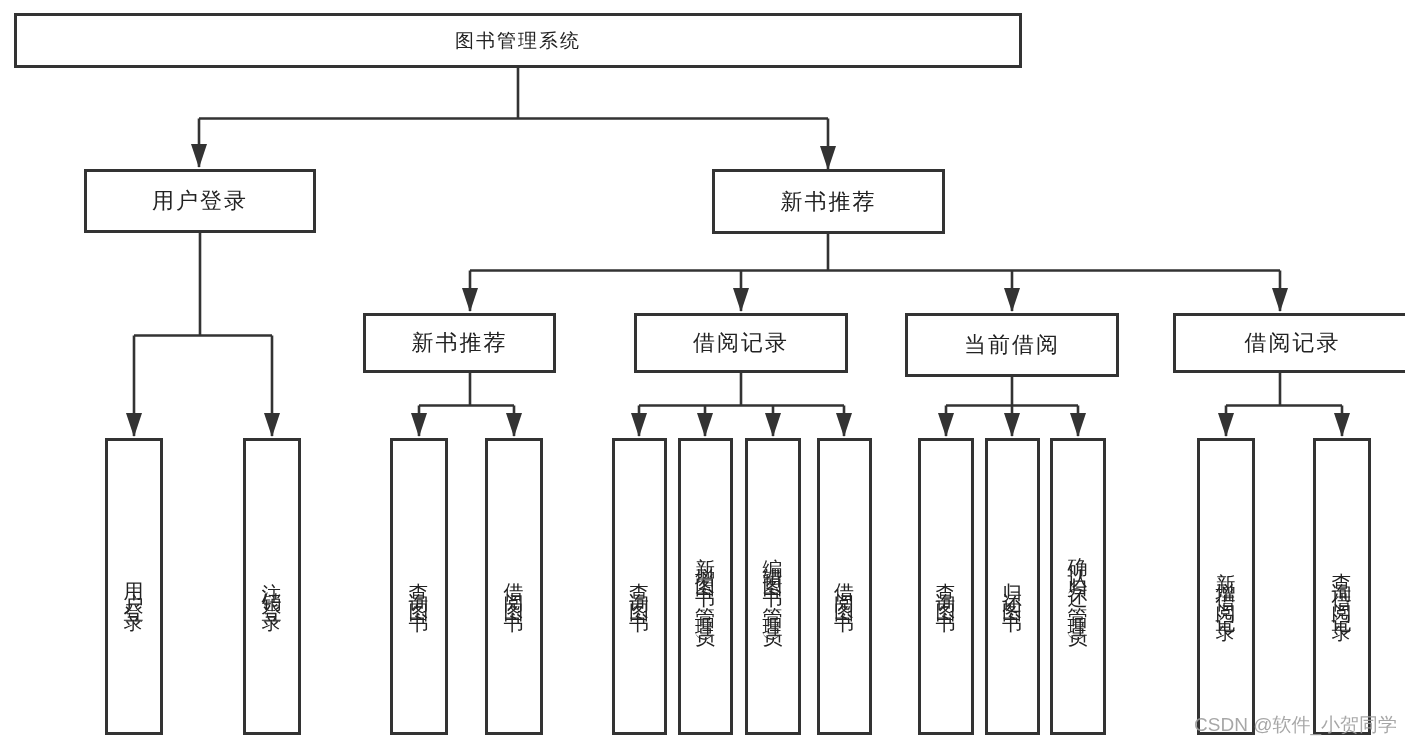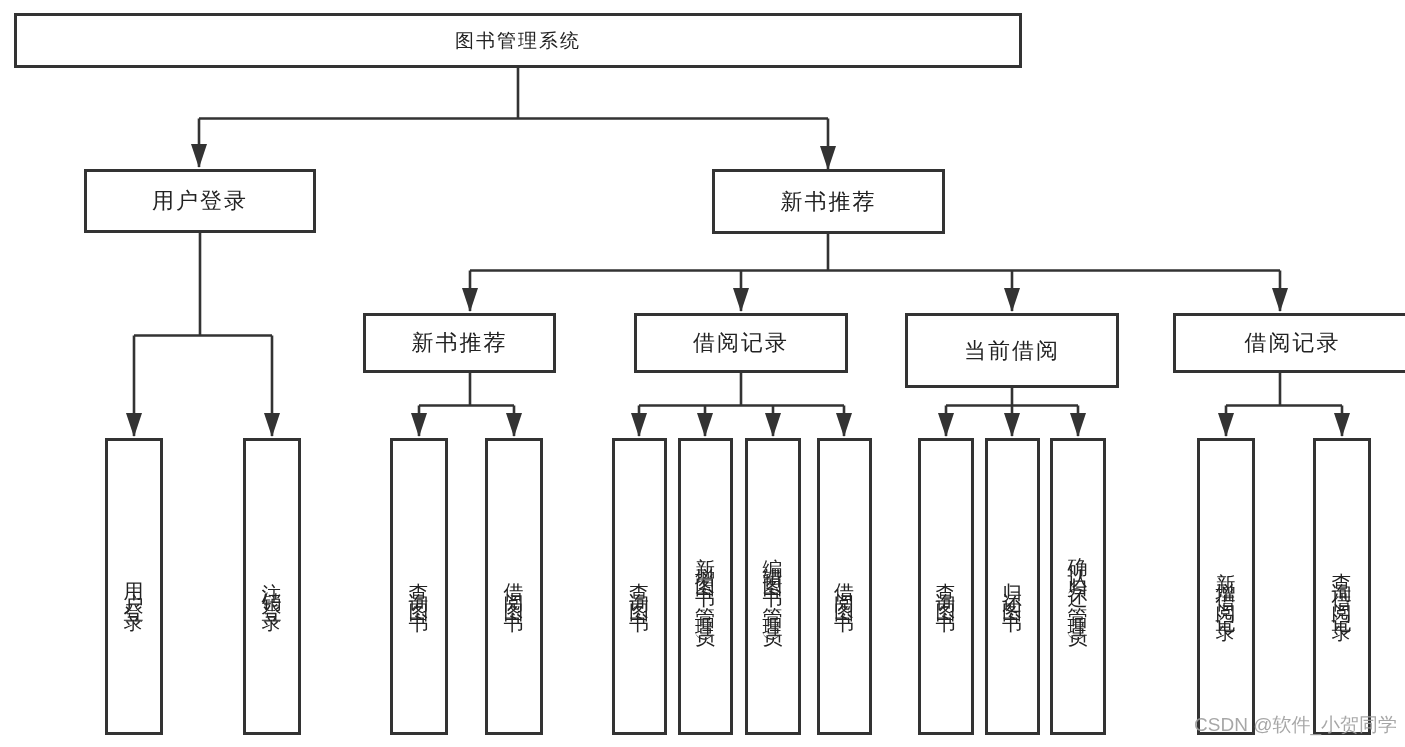--- a/index.html
+++ b/index.html
@@ -131,21 +131,21 @@
   <div class="node l2" style="left:712px;top:169px;width:233px;height:65px;">
     <span class="h-label">新书推荐</span>
   </div>
 
   <div class="node l3" style="left:363px;top:313px;width:193px;height:60px;">
     <span class="h-label">新书推荐</span>
   </div>
   <div class="node l3" style="left:634px;top:313px;width:214px;height:60px;">
     <span class="h-label">借阅记录</span>
   </div>
-  <div class="node l3" style="left:905px;top:313px;width:214px;height:75px;">
+  <div class="node l3" style="left:905px;top:313px;width:214px;height:64px;">
     <span class="h-label">当前借阅</span>
   </div>
   <div class="node l3" style="left:1173px;top:313px;width:239px;height:60px;">
     <span class="h-label">借阅记录</span>
   </div>
 
   <div class="node leaf" style="left:105px;top:438px;width:58px;height:297px;">
     <span class="v-label">用户登录</span>
   </div>
   <div class="node leaf" style="left:243px;top:438px;width:58px;height:297px;">

